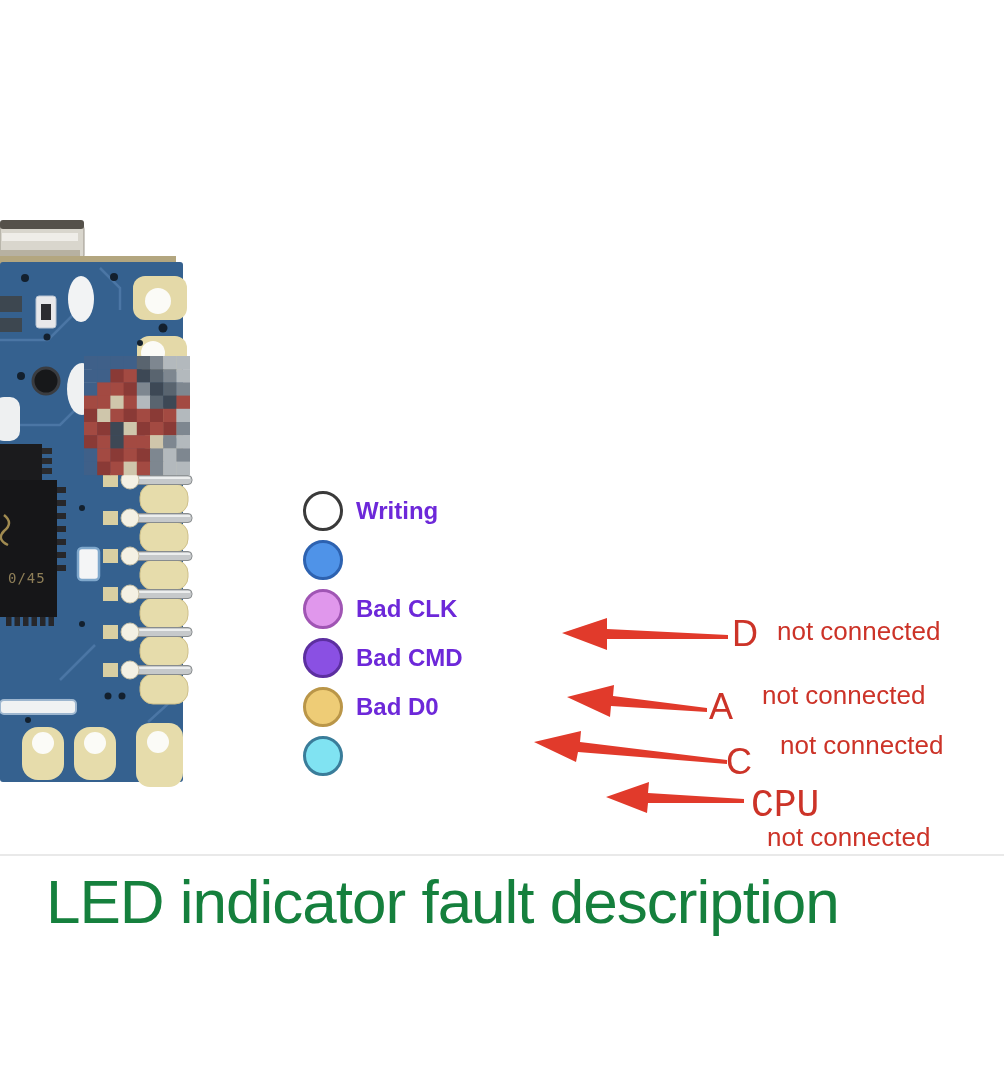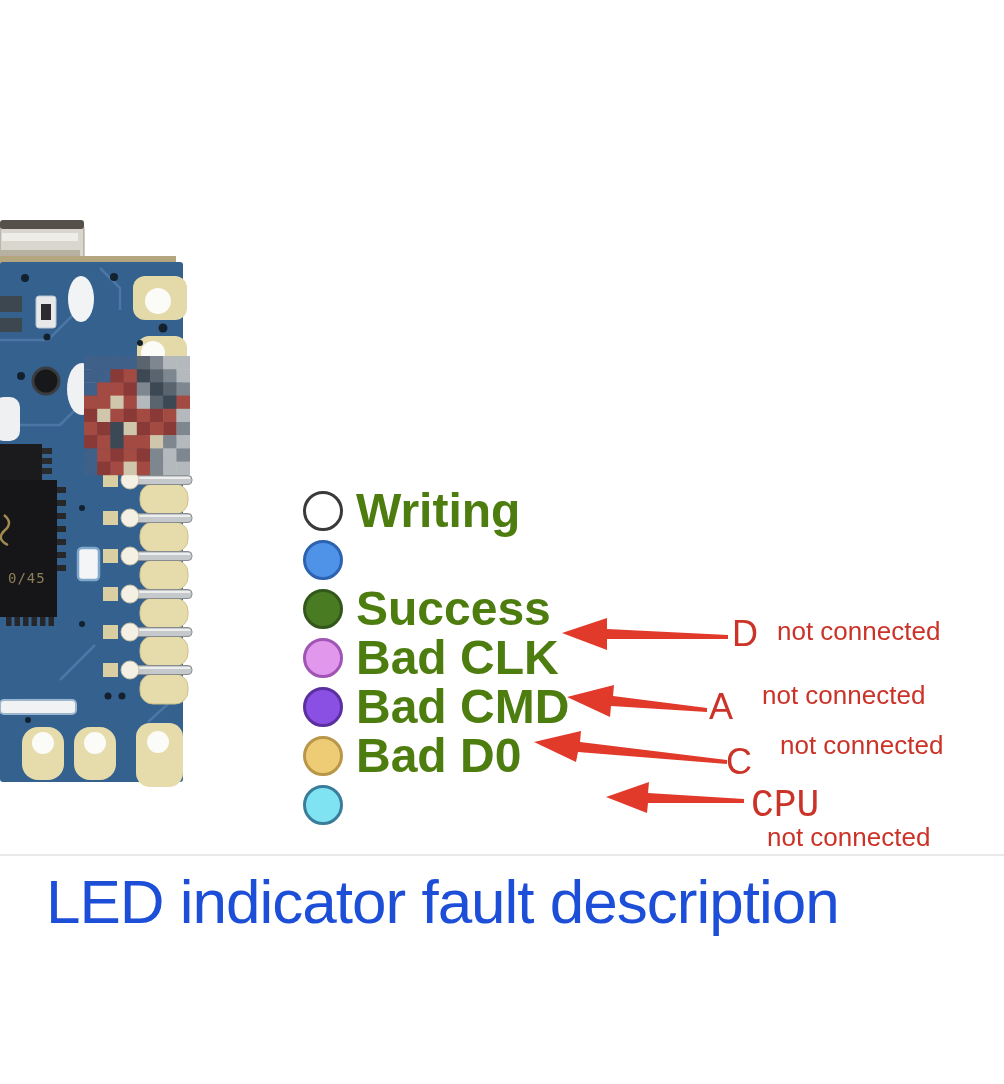--- a/index.html
+++ b/index.html
@@ -5,21 +5,21 @@
   html,body{margin:0;padding:0;background:#ffffff;}
   .canvas{
     position:relative;width:1004px;height:1084px;background:#ffffff;
     overflow:hidden;font-family:"Liberation Sans",sans-serif;
   }
   .pcb-svg{position:absolute;left:0;top:0;}
   .arrow-svg{position:absolute;left:0;top:0;pointer-events:none;}
   .legend{position:absolute;left:303px;top:486px;}
   .legend-row{display:flex;align-items:center;height:49px;gap:13px;}
   .led-circle{width:40px;height:40px;border-radius:50%;border:3px solid #333;box-sizing:border-box;flex:0 0 auto;}
-  .legend-label{font-weight:700;font-size:48px;color:#4d7c0f;white-space:nowrap;line-height:1;}
+  .legend-label{font-weight:700;font-size:24px;color:#6d28d9;white-space:nowrap;line-height:1;}
   .pin-label,.status-label{position:absolute;line-height:1;white-space:nowrap;}
   .pin-label{font-size:36px;}
   .pin-label.big{font-size:38px;}
   .status-label{font-size:26px;}
   .photo-edge-line{position:absolute;left:0;top:854px;width:1004px;height:2px;background:#e9e9e9;}
   .main-title{position:absolute;left:46px;top:868px;font-size:62px;line-height:1.1;letter-spacing:-1px;white-space:nowrap;}
 </style>
 </head>
 <body>
 
@@ -251,24 +251,20 @@
 
   <div class="legend">
     <div class="legend-row">
       <span class="led-circle" style="background: rgb(255, 255, 255); border-color: rgb(58, 58, 58);"></span>
       <span class="legend-label">Writing</span>
     </div>
     <div class="legend-row">
       <span class="led-circle" style="background: rgb(79, 147, 232); border-color: rgb(45, 98, 176);"></span>
     </div>
     <div class="legend-row">
-      <span class="led-circle" style="background: rgb(73, 123, 34); border-color: rgb(51, 87, 26);"></span>
-      <span class="legend-label">Success</span>
-    </div>
-    <div class="legend-row">
       <span class="led-circle" style="background: rgb(224, 151, 236); border-color: rgb(160, 85, 180);"></span>
       <span class="legend-label">Bad CLK</span>
     </div>
     <div class="legend-row">
       <span class="led-circle" style="background: rgb(138, 80, 227); border-color: rgb(92, 47, 160);"></span>
       <span class="legend-label">Bad CMD</span>
     </div>
     <div class="legend-row">
       <span class="led-circle" style="background: rgb(238, 204, 118); border-color: rgb(186, 150, 72);"></span>
       <span class="legend-label">Bad D0</span>
@@ -292,15 +288,15 @@
   <span class="status-label" style="left: 762px; top: 682px; color: rgb(204, 51, 40);">not connected</span>
 
   <span class="pin-label" style="left: 726px; top: 744px; color: rgb(204, 51, 40);">C</span>
   <span class="status-label" style="left: 780px; top: 732px; color: rgb(204, 51, 40);">not connected</span>
 
   <span class="pin-label big" style="left: 751px; top: 787px; color: rgb(204, 51, 40); font-family: Liberation Mono, monospace;">CPU</span>
   <span class="status-label" style="left: 767px; top: 824px; color: rgb(204, 51, 40);">not connected</span>
 
   <div class="photo-edge-line"></div>
 
-  <div class="main-title" style="color: #1d4ed8;">LED indicator fault description</div>
+  <div class="main-title" style="color: #15803d;">LED indicator fault description</div>
 
 </div>
 
 </body></html>

